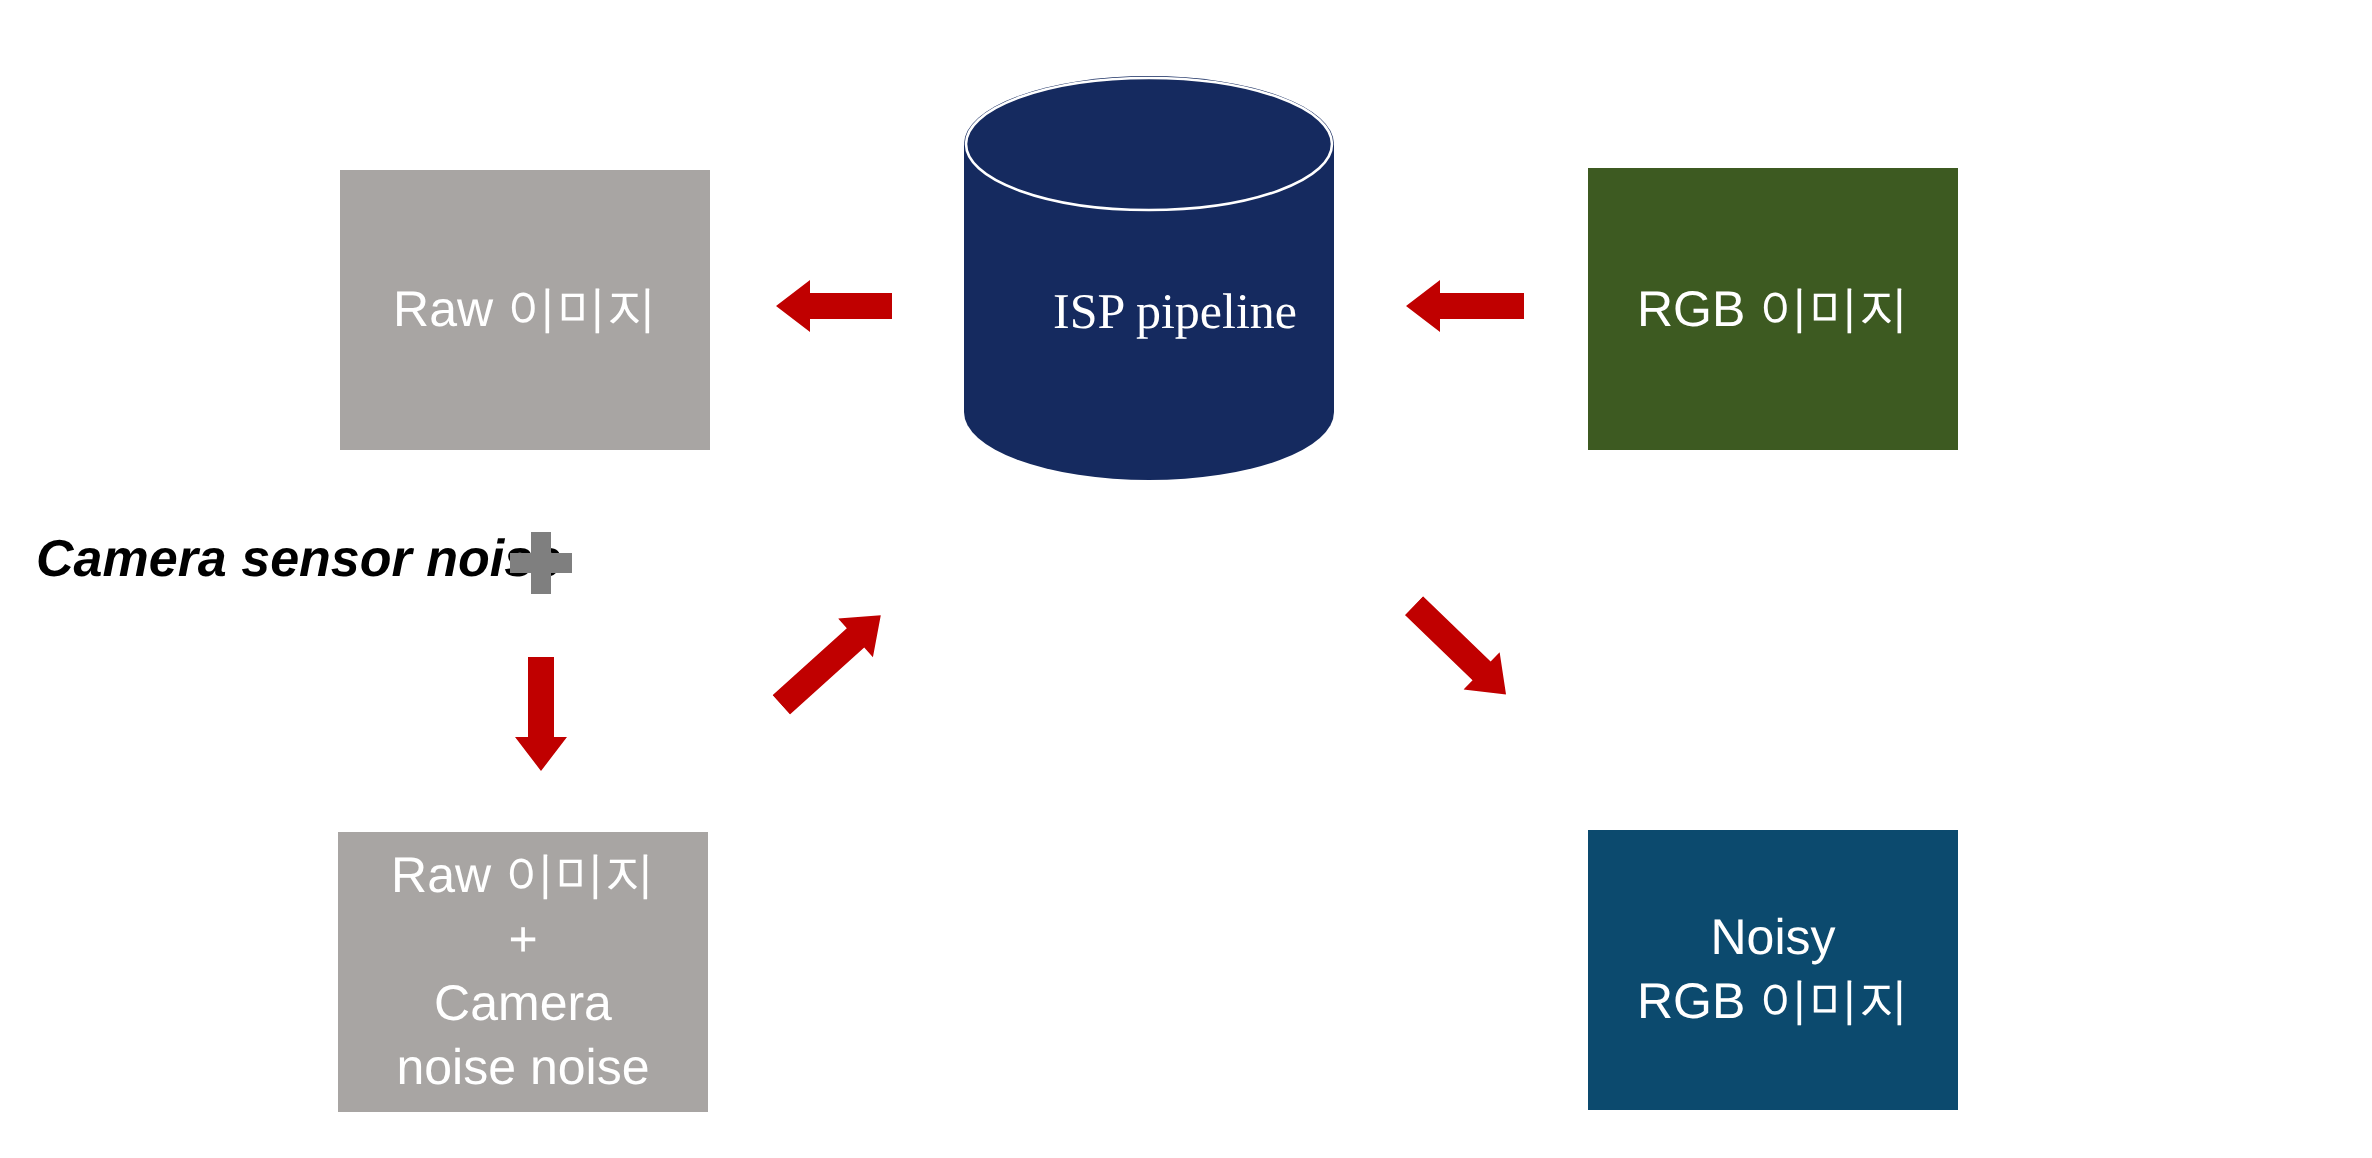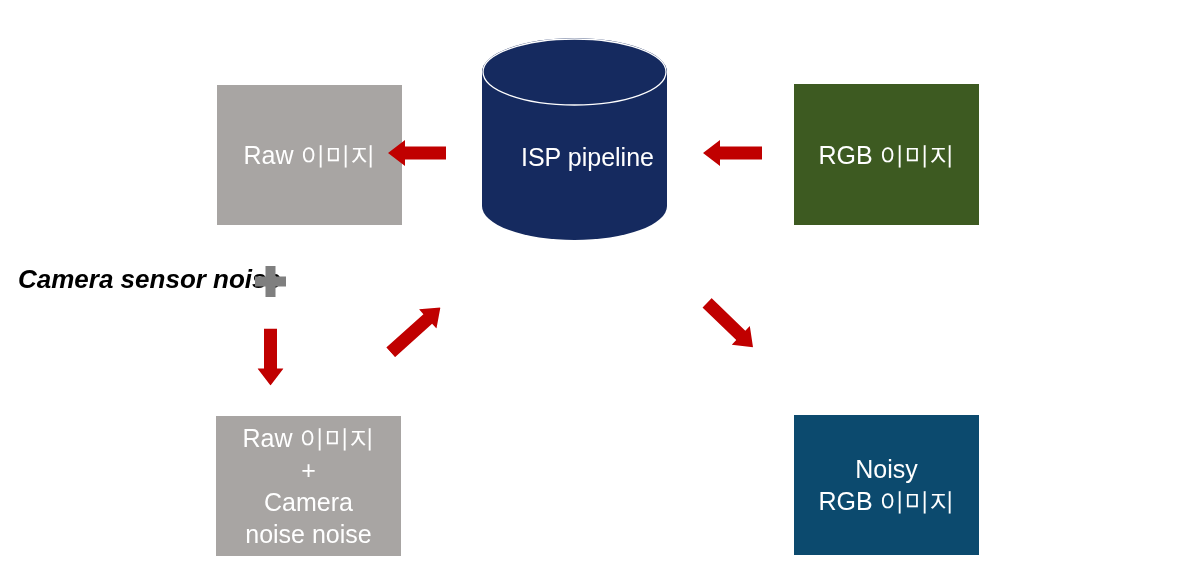--- a/index.html
+++ b/index.html
@@ -20,38 +20,39 @@
     display: flex;
     flex-direction: column;
     align-items: center;
     justify-content: center;
     color: #ffffff;
     font-size: 25px;
     line-height: 32px;
     text-align: center;
     white-space: nowrap;
   }
-  .node-gray      { background: #a8a5a3; margin-left: 47px; }
+  .node-gray      { background: #a8a5a3; }
   .node-darkgreen { background: #3d5a21; }
   .node-lightgreen{ background: #0c4a6e; }
 
   .node-raw        { left: 170px; top: 85px;  width: 185px; height: 140px; }
   .node-rgb        { left: 794px; top: 84px;  width: 185px; height: 141px; }
   .node-raw-noise  { left: 169px; top: 416px; width: 185px; height: 140px; }
   .node-noisy-rgb  { left: 794px; top: 415px; width: 185px; height: 140px; }
 
   .cylinder-wrap { position: absolute; left: 482px; top: 38px; width: 185px; height: 202px; }
   .cylinder-label {
     position: absolute;
     left: 482px; top: 143px;
     width: 211px;
     text-align: center;
     color: #ffffff;
     font-size: 25px;
     white-space: nowrap;
+    font-family: Liberation Serif, serif;
   }
 
   .arrow { position: absolute; }
   .arrow svg { display: block; }
   .arrow-isp-to-raw   { left: 388px; top: 140px; transform: rotate(180deg); }
   .arrow-rgb-to-isp   { left: 703px; top: 140px; transform: rotate(180deg); }
   .arrow-noise-down   { left: 242px; top: 344px; transform: rotate(90deg); }
   .arrow-diag-up      { left: 382px; top: 317px; transform: rotate(-42deg); }
   .arrow-diag-down    { left: 698px; top: 312px; transform: rotate(44deg); }
 

